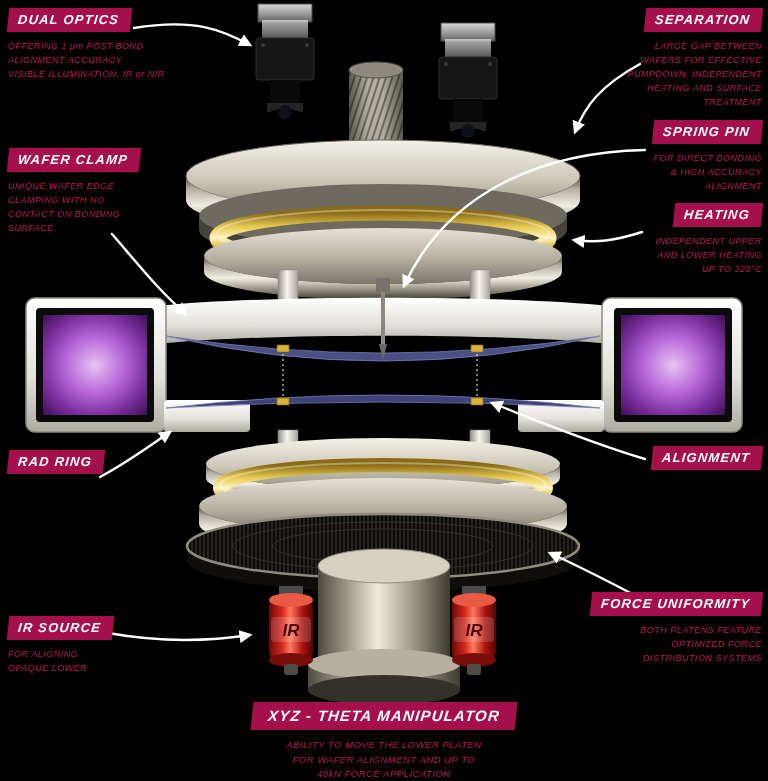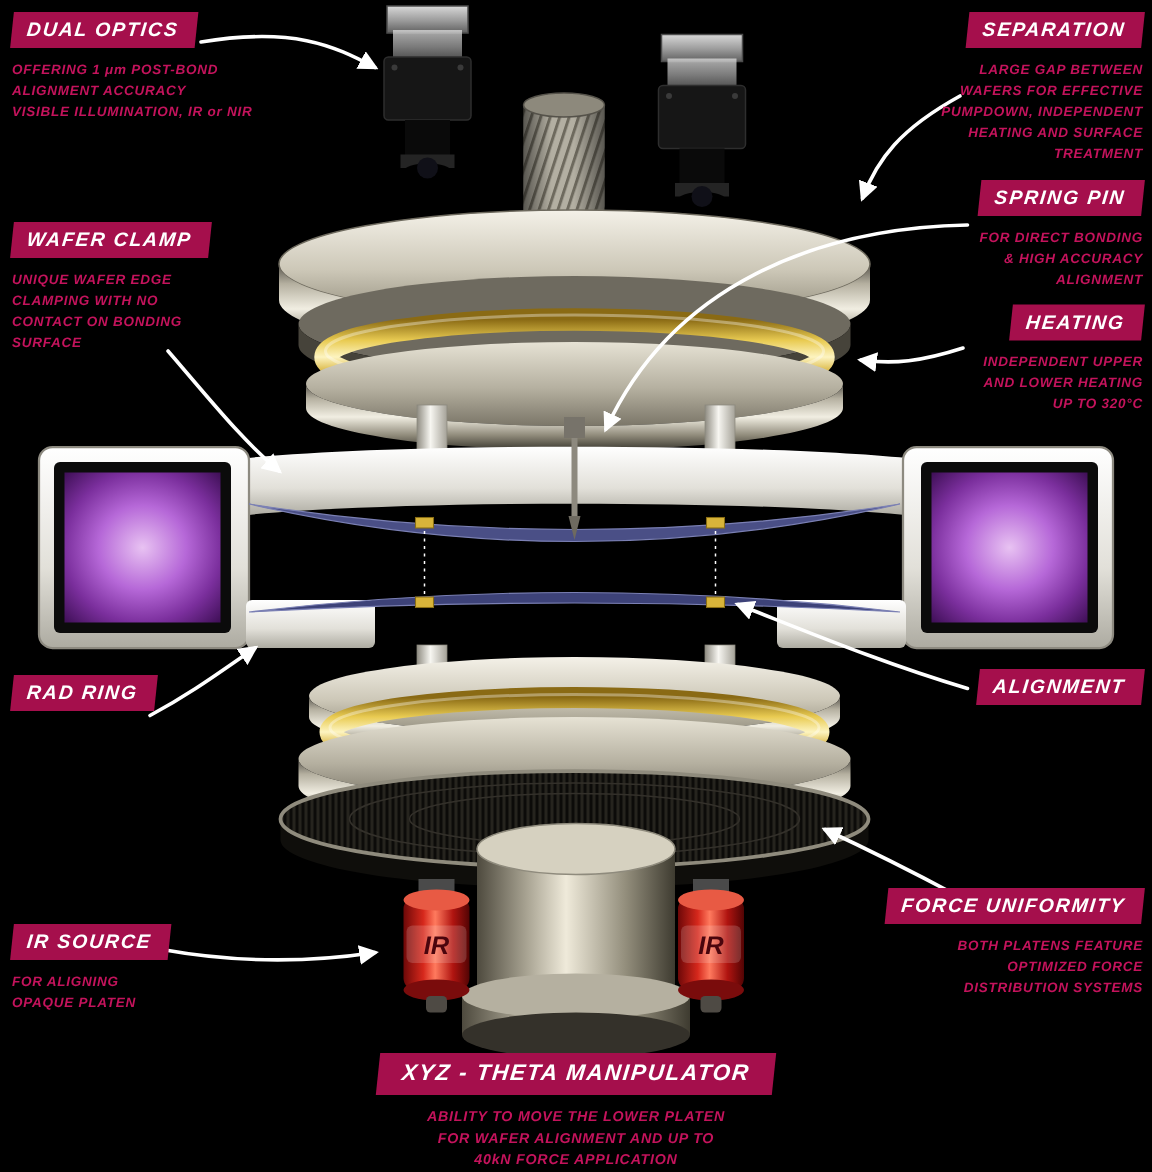--- a/index.html
+++ b/index.html
@@ -17,21 +17,21 @@
     font-style:italic;
     font-size:13px;
     letter-spacing:1.2px;
     padding:4px 12px 5px 10px;
     transform:skewX(-6deg);
     white-space:nowrap;
   }
   .callout .desc {
     margin-top:8px;
     color:#c4135c;
-    font-weight:bold;
+    font-weight:normal;
     font-style:italic;
     font-size:9px;
     letter-spacing:.5px;
     line-height:1.55;
     white-space:pre-line;
   }
   .callout.right { text-align:right; }
   .co-dual-optics      { left:8px;  top:8px; }
   .co-wafer-clamp      { left:8px;  top:148px; }
   .co-rad-ring         { left:8px;  top:450px; }
@@ -300,21 +300,21 @@
 SURFACE</div>
   </div>
 
   <div class="callout left co-rad-ring">
     <div class="badge">RAD RING</div>
   </div>
 
   <div class="callout left co-ir-source">
     <div class="badge">IR SOURCE</div>
     <div class="desc">FOR ALIGNING
-OPAQUE PLATEN</div>
+OPAQUE LOWER</div>
   </div>
 
   <div class="callout right co-separation">
     <div class="badge">SEPARATION</div>
     <div class="desc">LARGE GAP BETWEEN
 WAFERS FOR EFFECTIVE
 PUMPDOWN, INDEPENDENT
 HEATING AND SURFACE
 TREATMENT</div>
   </div>

